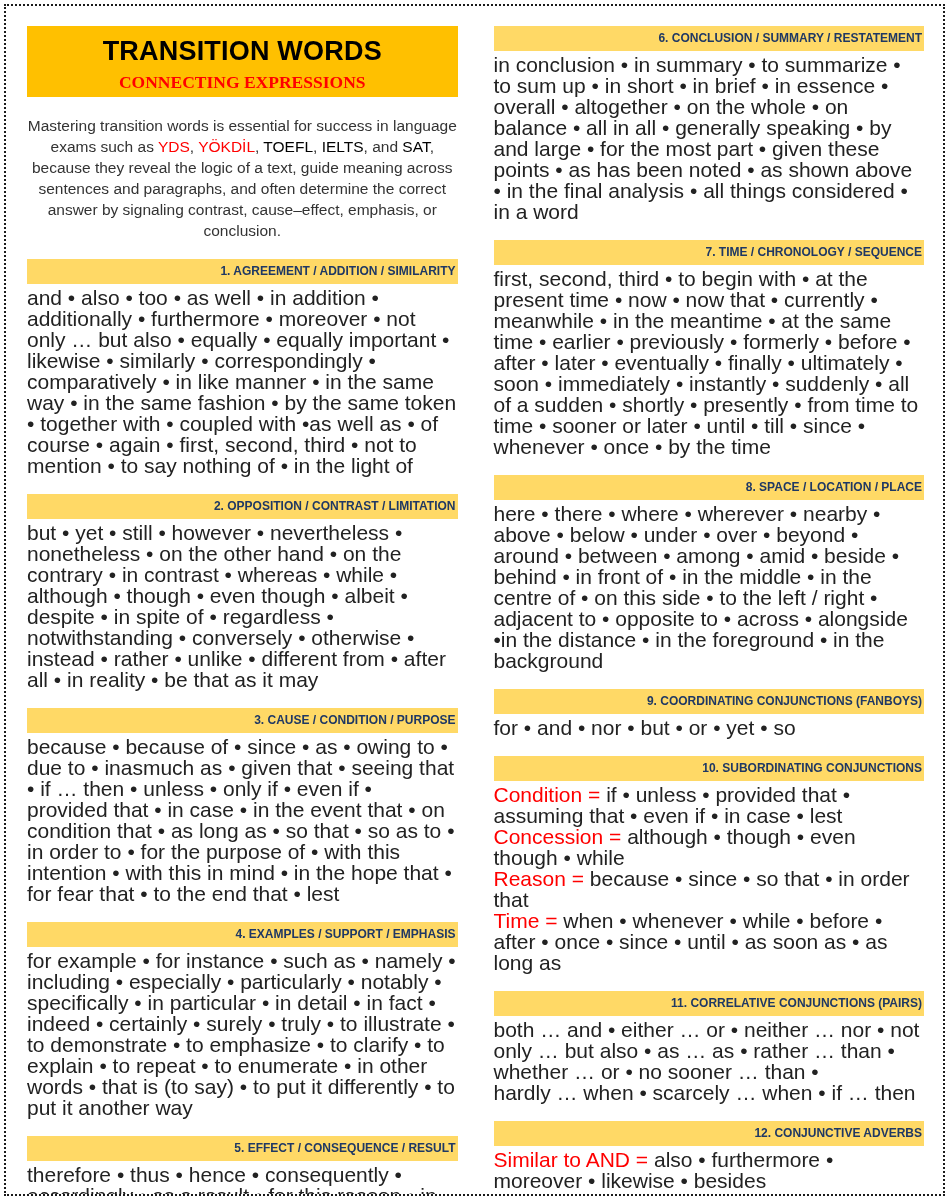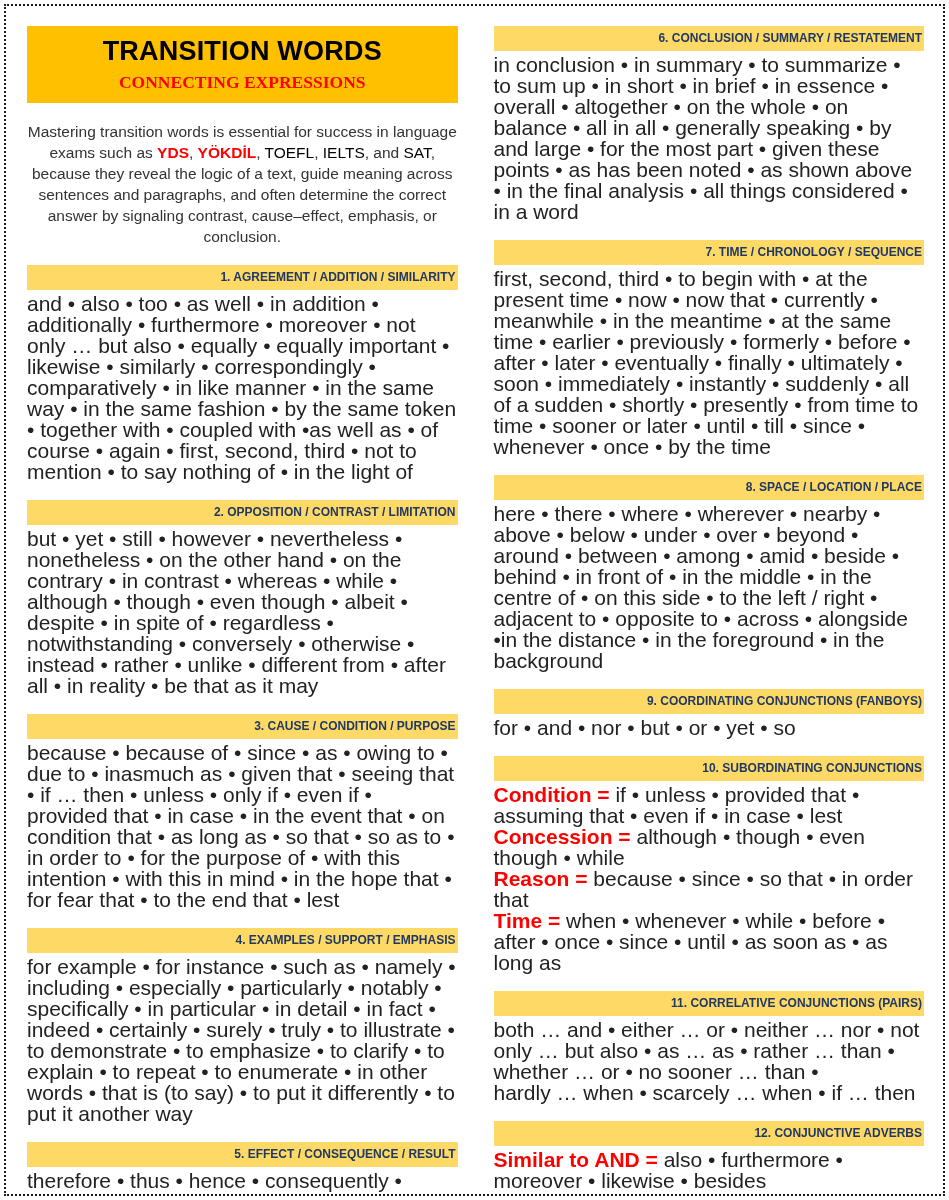--- a/index.html
+++ b/index.html
@@ -12,21 +12,21 @@
     background:#ffffff;
     padding:20px 19px 16px 21px;
     display:flex; gap:36px;
     overflow:hidden;
   }
   .col { flex:1 1 0; display:flex; flex-direction:column; gap:18px; min-width:0; }
 
   .title-band {
     background:#FFC000;
     text-align:center;
-    padding:9px 6px 11px 6px;
+    padding:9px 6px 5px 6px;
   }
   .title-band h1 {
     margin:0; font-size:27px; line-height:32px;
     font-weight:bold; color:#000000; letter-spacing:0.2px;
   }
   .title-band h2 {
     margin:5px 0 0 0; font-size:17.5px; line-height:20px;
     font-weight:bold; color:#FF0000;font-family:Liberation Serif, serif;
   }
 
@@ -45,21 +45,21 @@
     padding:3px 2px;
   }
   .sec-body {
     margin-top:3px;
     font-size:21px; line-height:21px;
     color:#222222;
   }
   .sec-row { }
 
   .seg-normal { color:inherit; }
-  .seg-red  { color:#FF0000; font-weight:bold; }
+  .seg-red  { color:#FF0000; font-weight:normal; }
   .seg-bold { color:#000000; font-weight:normal; }
 
   .footer {
     margin-top:auto;
     text-align:right;
     font-size:15px; line-height:18px;
     font-weight:bold; color:#111111;
     padding-top:10px;
   }
 </style>

